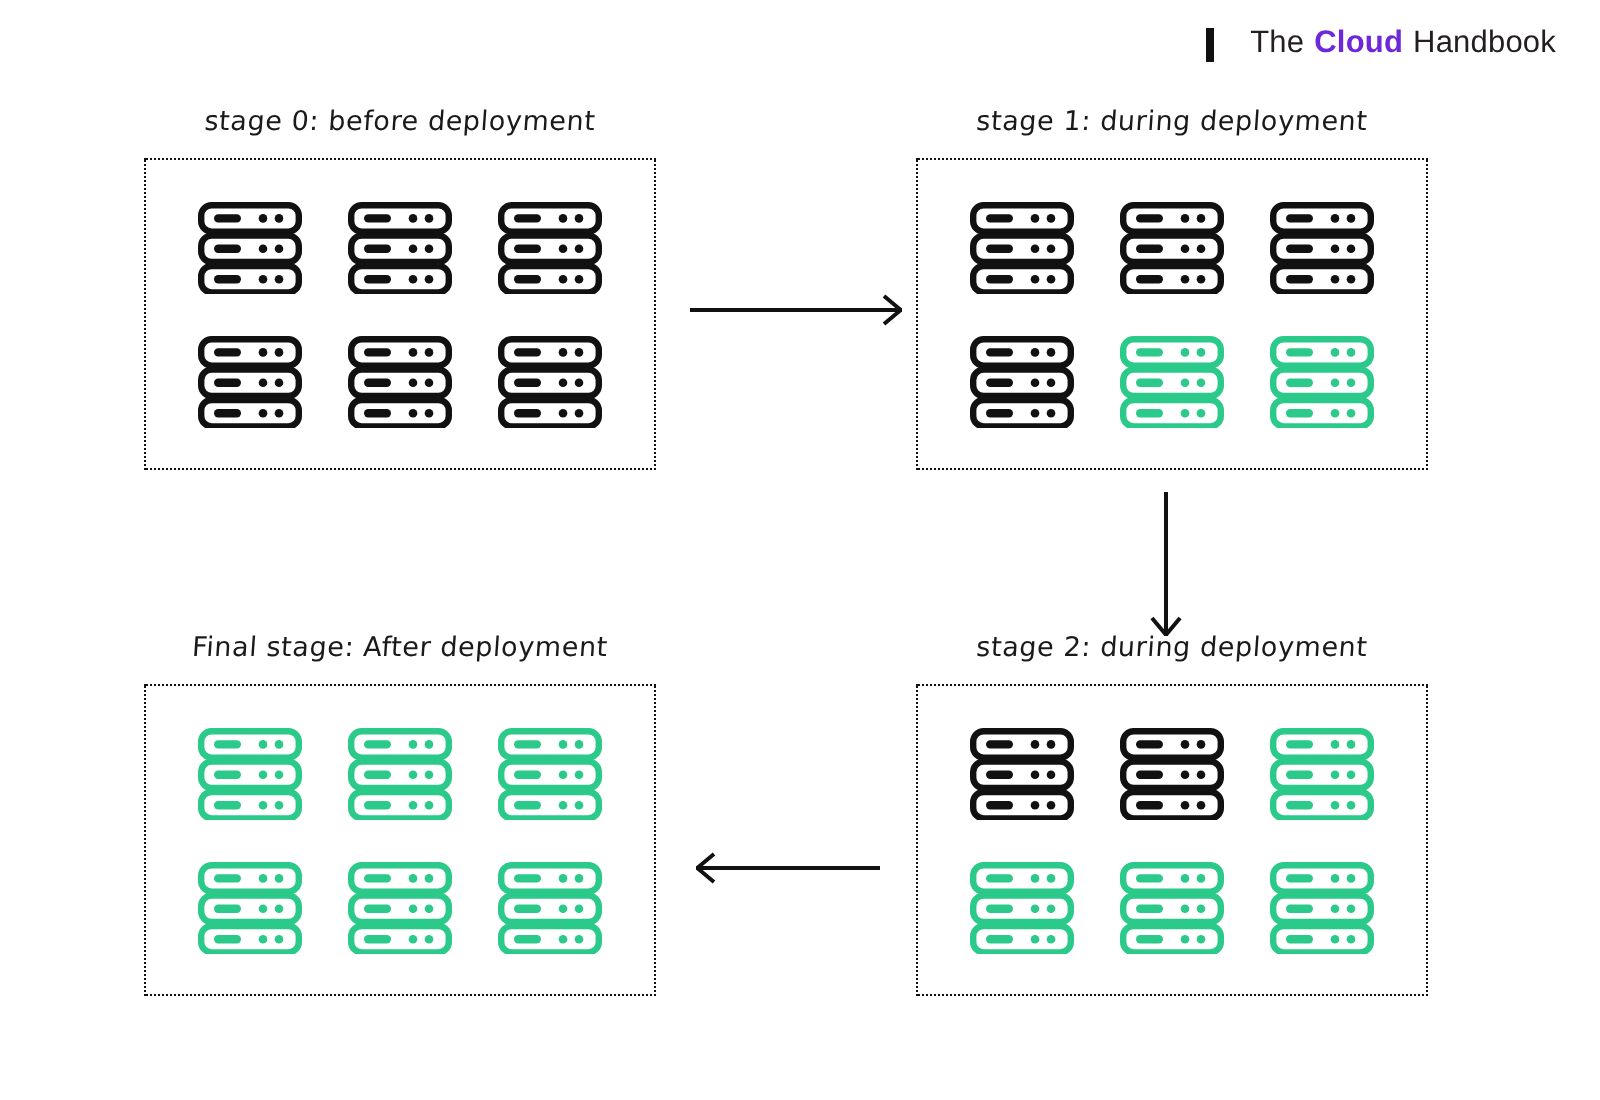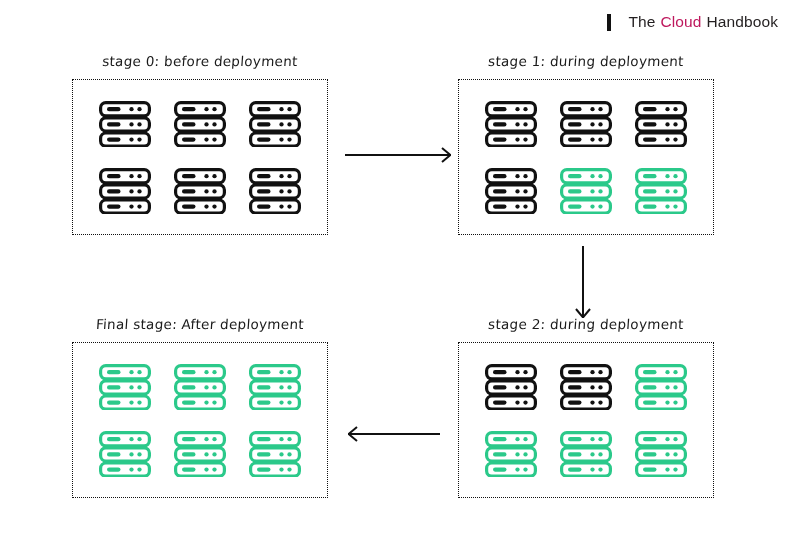--- a/index.html
+++ b/index.html
@@ -29,21 +29,21 @@
     letter-spacing: 0.1px;
     white-space: nowrap;
   }
   #brand-bar {
     width: 4px;
     height: 17px;
     background: #111111;
     display: inline-block;
   }
   .brand-word-dark { color: #231f20; }
-  .brand-word-accent { color: #be185d; font-weight: 400; }
+  .brand-word-accent { color: #6d28d9; font-weight: 700; }
   #brand-text { display: flex; gap: 5px; align-items: baseline; }
 
   
   #diagram {
     position: absolute;
     inset: 0;
   }
 
   .stage {
     position: absolute;

